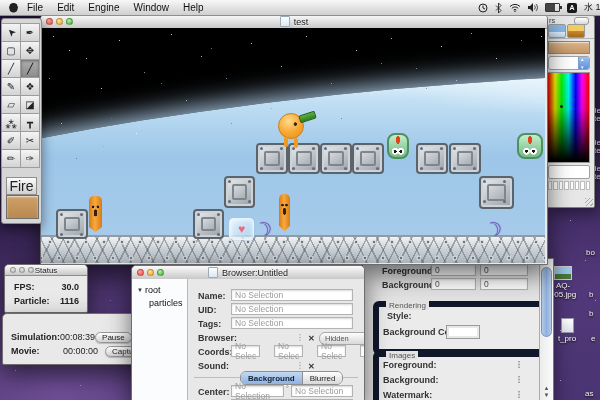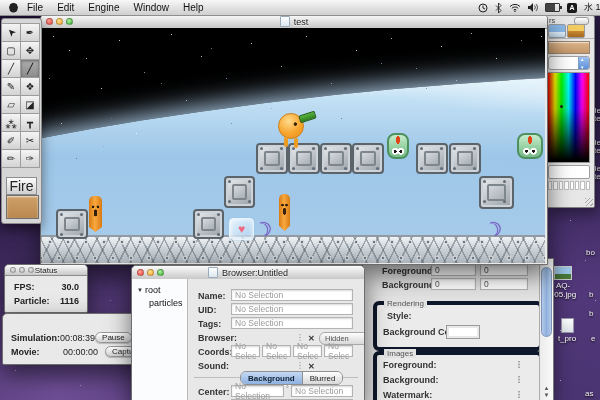--- a/index.html
+++ b/index.html
@@ -142,21 +142,21 @@
   .cdrop2{position:absolute;left:2px;right:4px;top:150px;height:12px;border:1px solid #a0a0a0;border-radius:2px;background:#fff;}
   .cswatches{position:absolute;left:2px;right:4px;top:166px;height:9px;display:flex;gap:1px;}
   .cswatches .cell{flex:1;background:#fff;border:1px solid #bdbdbd;}
   .grip{position:absolute;right:1px;bottom:1px;width:8px;height:8px;
     background:repeating-linear-gradient(135deg,#aaa 0 1px,transparent 1px 3px);}
   
   .statuswin{left:4px;top:264px;width:82px;height:47px;z-index:60;}
   .statrow{position:absolute;left:9px;right:8px;display:flex;justify-content:space-between;
     font-size:9px;font-weight:bold;color:#222;}
   .timewin{left:2px;top:313px;width:155px;height:50px;z-index:61;}
-  .timerow{position:absolute;left:8px;right:4px;display:flex;align-items:center;font-size:9px;color:#222;}
+  .timerow{position:absolute;left:8px;right:4px;display:flex;align-items:flex-start;font-size:9px;color:#222;}
   .timerow .tlabel{font-weight:bold;width:52px;}
   .timerow .tval{width:42px;}
   .btn{border:1px solid #979797;border-radius:6px;background:linear-gradient(#fff,#d2d2d2);
     font-size:8px;color:#222;height:11px;line-height:10px;padding:0 6px;margin-right:5px;
     box-shadow:0 1px 1px rgba(0,0,0,.2);}
   
   .browser{left:131px;top:265px;width:232px;height:135px;z-index:70;border-radius:5px 5px 0 0;overflow:hidden;}
   .bsidebar{position:absolute;left:0;top:13px;bottom:0;width:55px;background:#fbfcfd;border-right:1px solid #b8b8b8;
     font-size:9px;color:#111;}
   .tree-root{position:absolute;left:5px;top:6px;display:flex;align-items:center;gap:2px;}
@@ -177,21 +177,21 @@
   .seg .s1{background:linear-gradient(#c4d8f2,#8fb2e2);color:#123;padding:0 7px;display:flex;align-items:center;
     border-right:1px solid #8f8f8f;font-weight:bold;}
   .seg .s2{background:linear-gradient(#fdfdfd,#d8d8d8);color:#222;padding:0 7px;display:flex;align-items:center;}
   .degree{font-size:7px;color:#666;}
   
   .props{position:absolute;left:362px;top:258px;width:190px;height:142px;background:#e3e3e3;
     border:1px solid #7a7a7a;z-index:15;box-shadow:0 6px 16px rgba(0,0,0,.45);}
   .plabel{position:absolute;font-size:9px;font-weight:bold;color:#333;}
   .pfield{position:absolute;background:#fff;border:1px solid #b3b3b3;box-shadow:inset 0 1px 2px rgba(0,0,0,.12);
     font-size:8.5px;color:#555;padding:0 3px;height:12px;display:flex;align-items:center;box-sizing:border-box;}
-  .group{position:absolute;border:4px solid #0f172a;border-radius:6px;background:rgba(250,250,250,.35);}
+  .group{position:absolute;border:6px solid #0f172a;border-radius:6px;background:rgba(250,250,250,.35);}
   .gtitle{position:absolute;top:-6px;left:7px;background:#e3e3e3;padding:0 3px;font-size:8px;color:#555;}
   .pdrop{position:absolute;border:1px solid #a0a0a0;border-radius:3px;background:linear-gradient(#fff,#ececec);
     font-size:8.5px;color:#222;display:flex;align-items:center;padding:0 4px;height:13px;box-sizing:border-box;}
   .pdrop .bluestep{position:absolute;right:0;top:0;bottom:0;width:11px;border-radius:0 2px 2px 0;
     background:linear-gradient(#9cc0f0,#5e8fd8);border-left:1px solid #7a9cc8;}
   .colorwell{position:absolute;width:32px;height:12px;border:1px solid #9a9a9a;background:#fff;
     box-shadow:inset 0 0 0 2px #e8e8e8;}
   .imgrow{position:absolute;left:20px;right:30px;display:flex;justify-content:space-between;align-items:center;
     font-size:9px;font-weight:bold;color:#333;}
   .scrollbar{position:absolute;right:0;top:0;bottom:0;width:13px;background:linear-gradient(90deg,#ececec,#fafafa);
@@ -464,21 +464,21 @@
 
     <span class="blabel" style="left:10px;top:54px">Browser:</span>
     <span class="stepdots" style="position:absolute;left:108px;top:55px">⋮</span>
     <span class="clearx" style="position:absolute;left:120px;top:55px">✕</span>
     <div class="mini-drop" style="position:absolute;left:131px;top:53px;width:34px">
       <span>Hidden</span>
       <span class="gstep">▴<br>▾</span>
     </div>
 
     <span class="blabel" style="left:10px;top:68px">Coords:</span>
-    <div style="position:absolute;left:43px;top:66px;display:flex;gap:2px">
+    <div style="position:absolute;left:43px;top:66px;display:flex;gap:14px">
         <div class="field" style="width: 29px;">No Selec</div>
         <div class="field" style="width: 29px;">No Selec</div>
         <div class="field" style="width: 29px;">No Selec</div>
         <div class="field" style="width: 29px;">No Selec</div>
       </div>
 
     <span class="blabel" style="left:10px;top:82px">Sound:</span>
     <span class="stepdots" style="position:absolute;left:108px;top:83px">⋮</span>
     <span class="clearx" style="position:absolute;left:120px;top:83px">✕</span>
 

